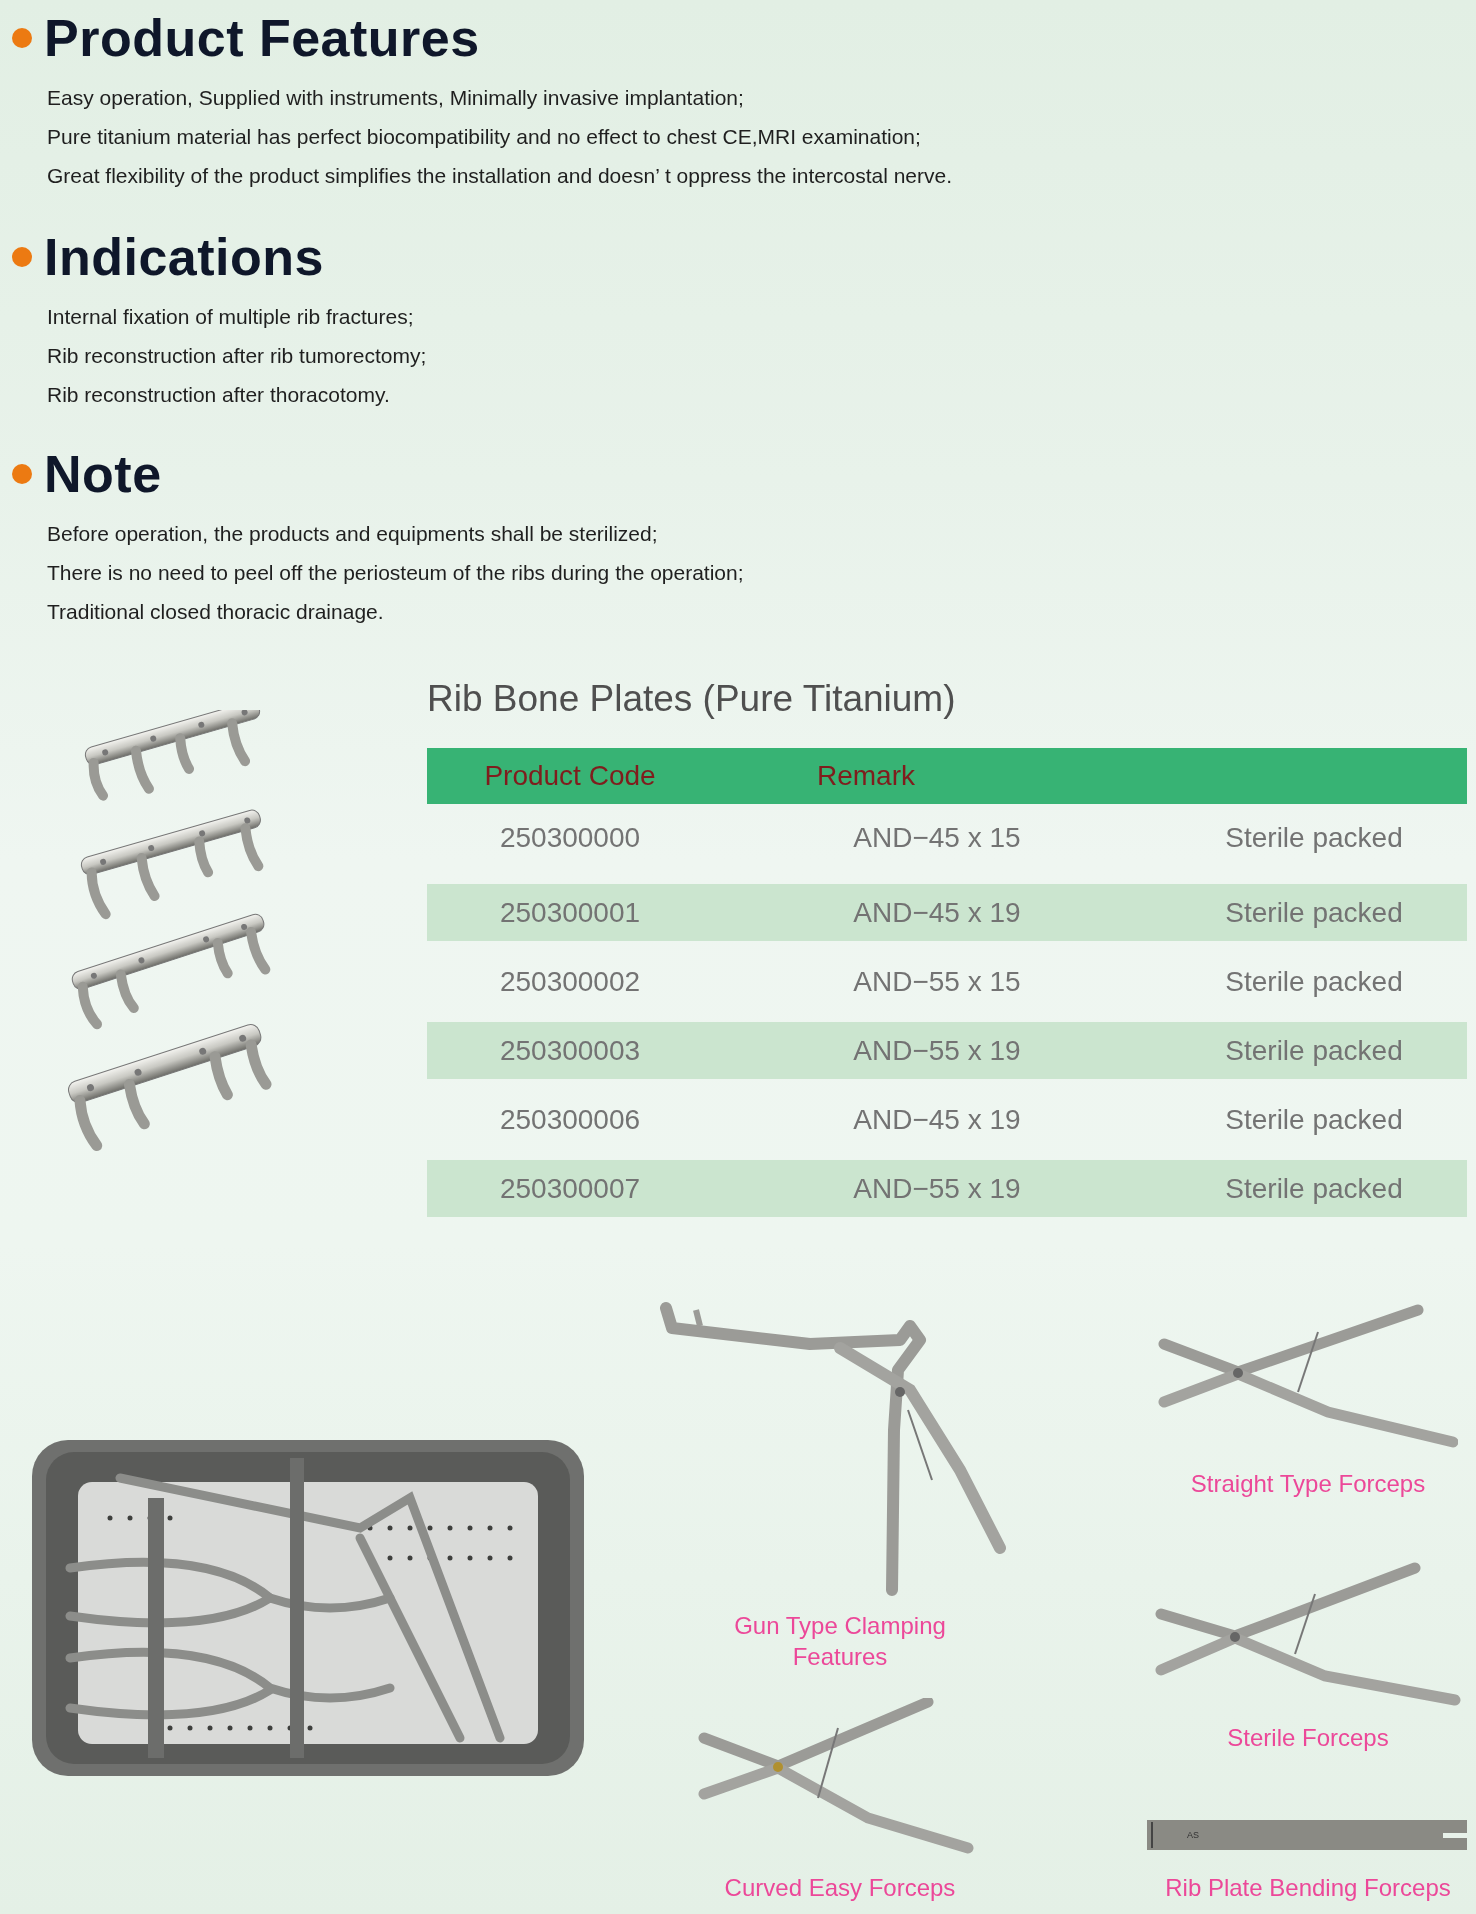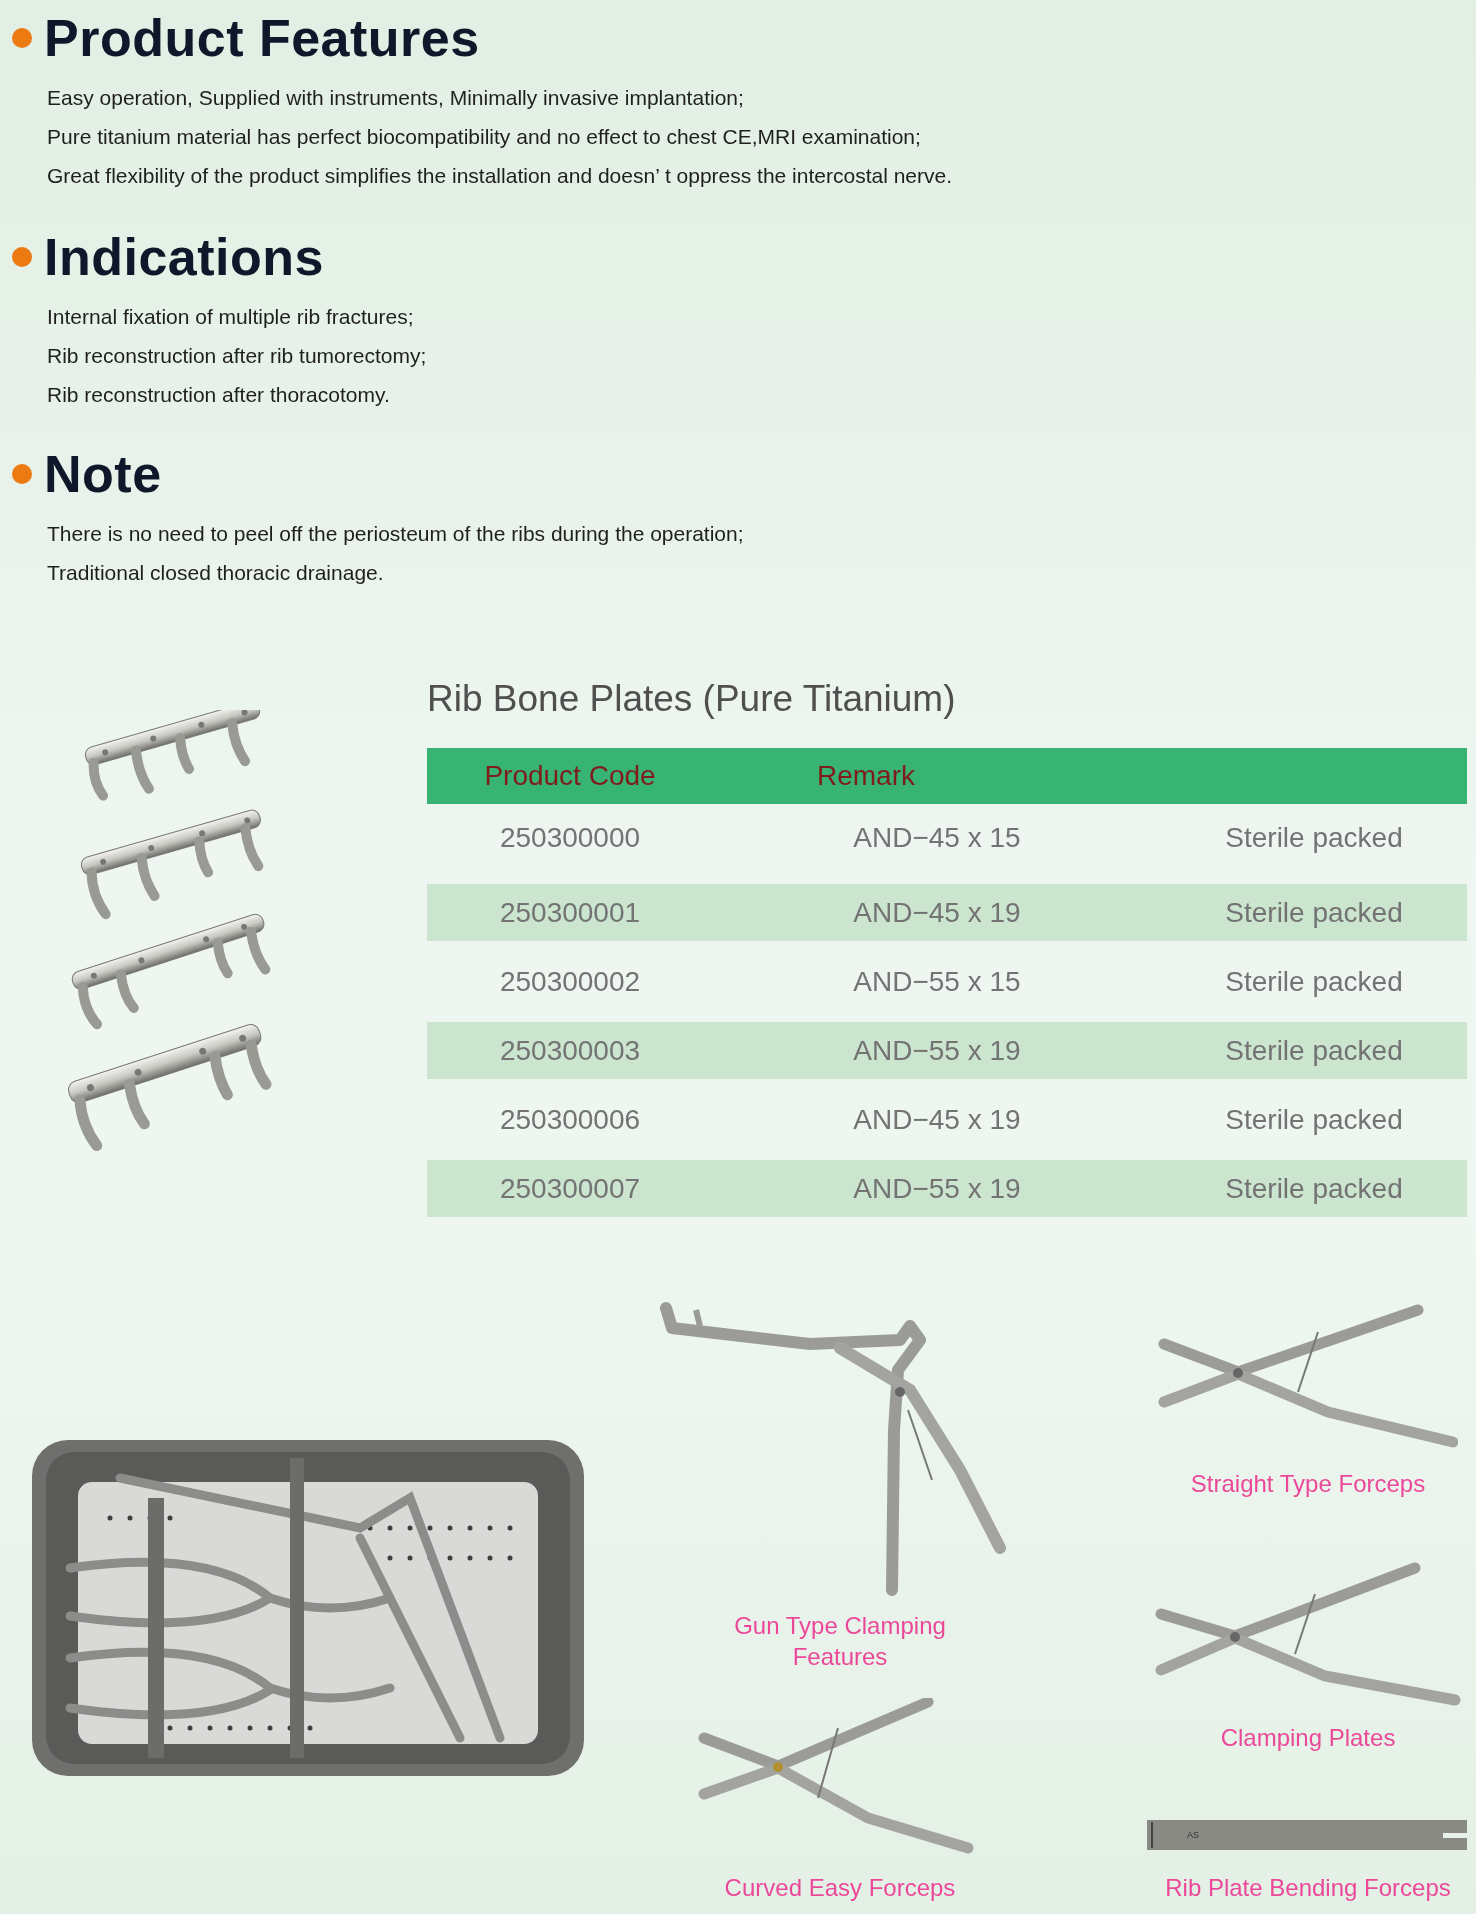--- a/index.html
+++ b/index.html
@@ -61,20 +61,21 @@
     <div class="sec-line">Rib reconstruction after thoracotomy.</div>
   </div>
 </div>
 
 <div class="section" style="top:444px;">
   <div class="sec-head">
     <span class="bullet"></span>
     <span class="sec-title">Note</span>
   </div>
   <div class="sec-lines">
+    <div class="sec-line">Before operation, the products and equipments shall be sterilized;</div>
     <div class="sec-line">There is no need to peel off the periosteum of the ribs during the operation;</div>
     <div class="sec-line">Traditional closed thoracic drainage.</div>
   </div>
 </div>
 
 <svg class="plates" viewBox="0 0 240 480">
   <defs>
     <linearGradient id="metal" x1="0" y1="0" x2="0" y2="1">
       <stop offset="0" stop-color="#f4f4f0"></stop>
       <stop offset="0.5" stop-color="#c8c8c2"></stop>
@@ -220,21 +221,21 @@
   <path d="M160 30 L140 90" stroke="#777" stroke-width="2"></path>
 </svg>
 <div class="cap" style="left:1158px; top:1468px; width:300px;">Straight Type Forceps</div>
 
 <svg class="instrument" style="left:1155px; top:1560px;" width="310" height="150" viewBox="0 0 310 150">
   <path d="M6 54 L80 76 L260 8" stroke="#9b9b97" stroke-width="11" fill="none" stroke-linecap="round"></path>
   <path d="M6 110 L80 78 L170 116 L300 140" stroke="#a3a39f" stroke-width="11" fill="none" stroke-linecap="round"></path>
   <circle cx="80" cy="77" r="5" fill="#666"></circle>
   <path d="M160 34 L140 94" stroke="#777" stroke-width="2"></path>
 </svg>
-<div class="cap" style="left:1158px; top:1722px; width:300px;">Clamping Plates</div>
+<div class="cap" style="left:1158px; top:1722px; width:300px;">Sterile Forceps</div>
 
 <svg class="instrument" style="left:698px; top:1698px;" width="280" height="160" viewBox="0 0 280 160">
   <path d="M6 40 L80 68 L230 4" stroke="#9b9b97" stroke-width="11" fill="none" stroke-linecap="round"></path>
   <path d="M6 96 L80 70 L170 120 L270 150" stroke="#a3a39f" stroke-width="11" fill="none" stroke-linecap="round"></path>
   <circle cx="80" cy="69" r="5" fill="#b09030"></circle>
   <path d="M140 30 L120 100" stroke="#777" stroke-width="2"></path>
 </svg>
 <div class="cap" style="left:680px; top:1872px; width:320px;">Curved Easy Forceps</div>
 
 <svg class="instrument" style="left:1147px; top:1820px;" width="320" height="30" viewBox="0 0 320 30">

